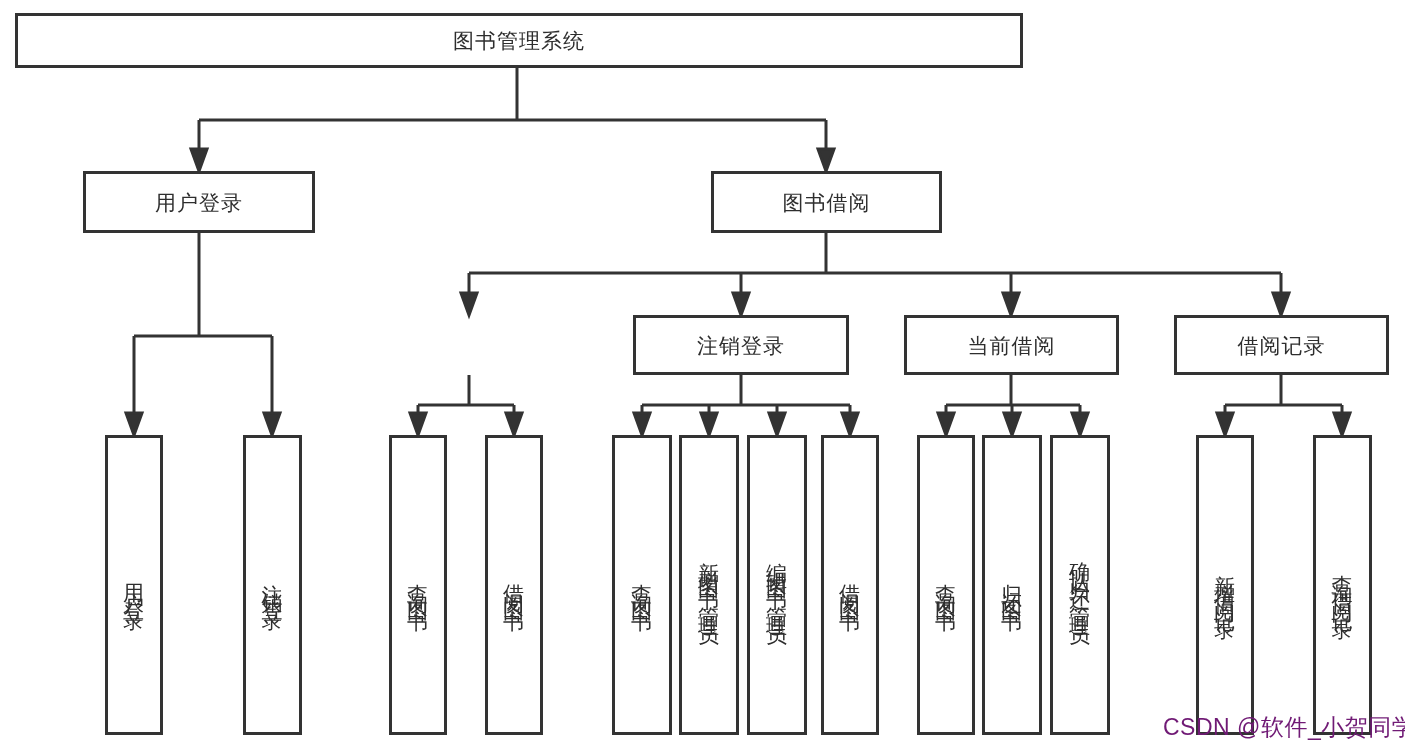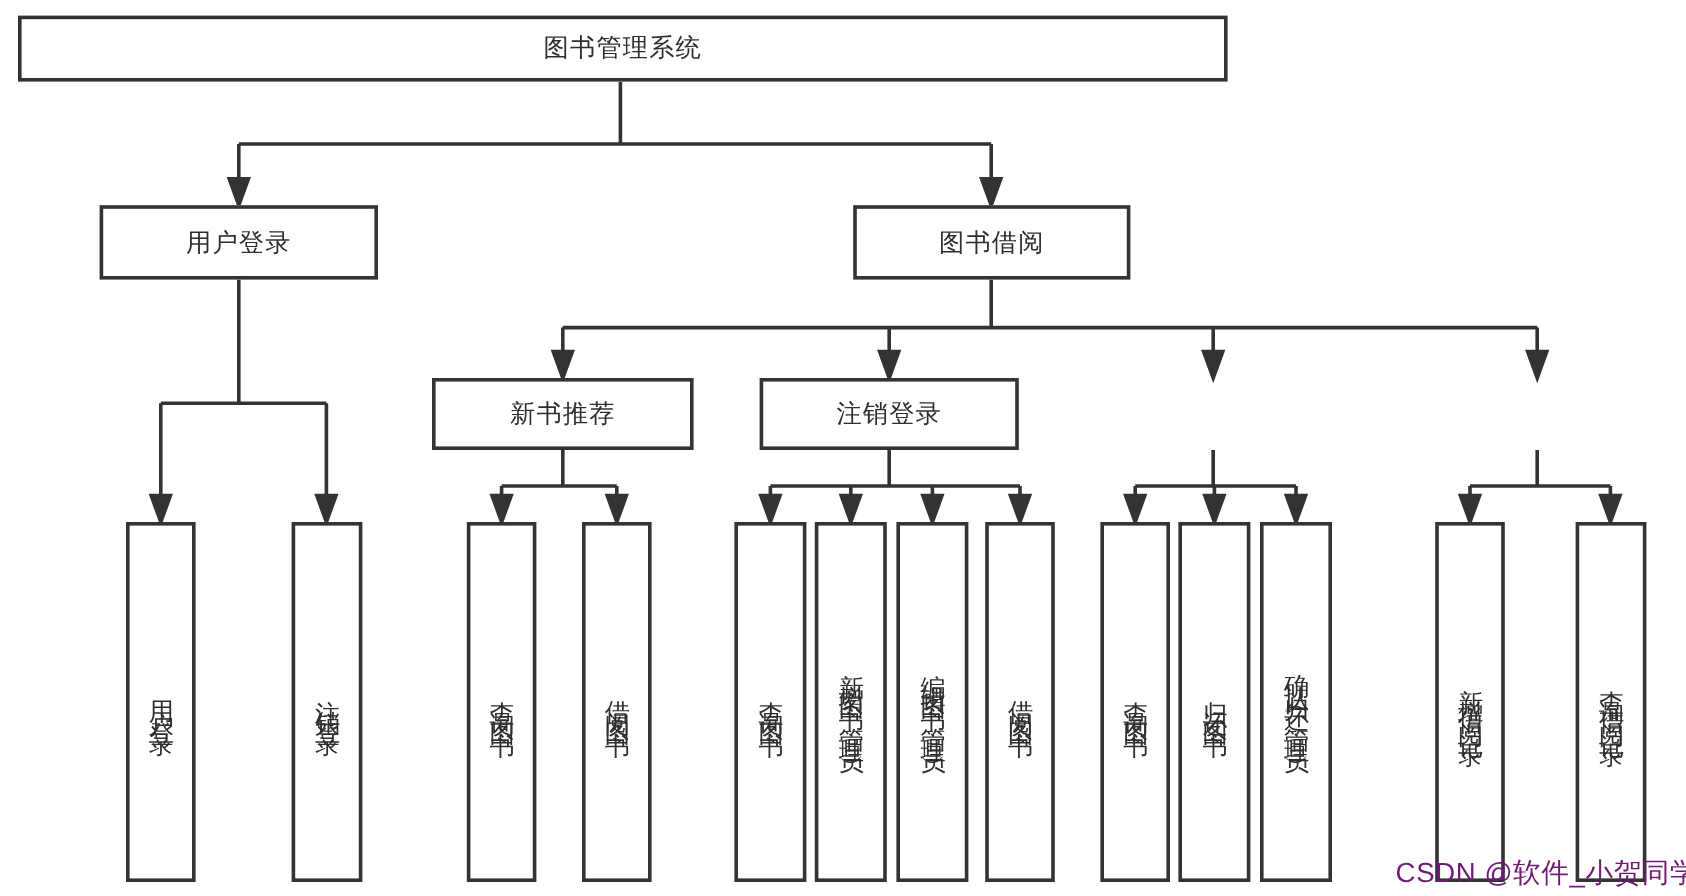--- a/index.html
+++ b/index.html
@@ -76,25 +76,28 @@
     <span class="lbl">图书管理系统</span>
   </div>
 
   <div class="node h" style="left:83px;top:171px;width:232px;height:62px">
     <span class="lbl">用户登录</span>
   </div>
   <div class="node h" style="left:711px;top:171px;width:231px;height:62px">
     <span class="lbl">图书借阅</span>
   </div>
 
-  <div class="node h" style="left:360px;top:315px;width:218px;height:60px">
-    <span class="lbl">新书推荐</span>
-  </div>
   <div class="node h" style="left:633px;top:315px;width:216px;height:60px">
     <span class="lbl">注销登录</span>
+  </div>
+  <div class="node h" style="left:904px;top:315px;width:215px;height:60px">
+    <span class="lbl">当前借阅</span>
+  </div>
+  <div class="node h" style="left:1174px;top:315px;width:215px;height:60px">
+    <span class="lbl">借阅记录</span>
   </div>
 
   <div class="node v" style="left:105px;top:435px;width:58px;height:300px">
     <span class="lbl">用户登录</span>
   </div>
   <div class="node v" style="left:243px;top:435px;width:59px;height:300px">
     <span class="lbl">注销登录</span>
   </div>
 
   <div class="node v" style="left:389px;top:435px;width:58px;height:300px">

